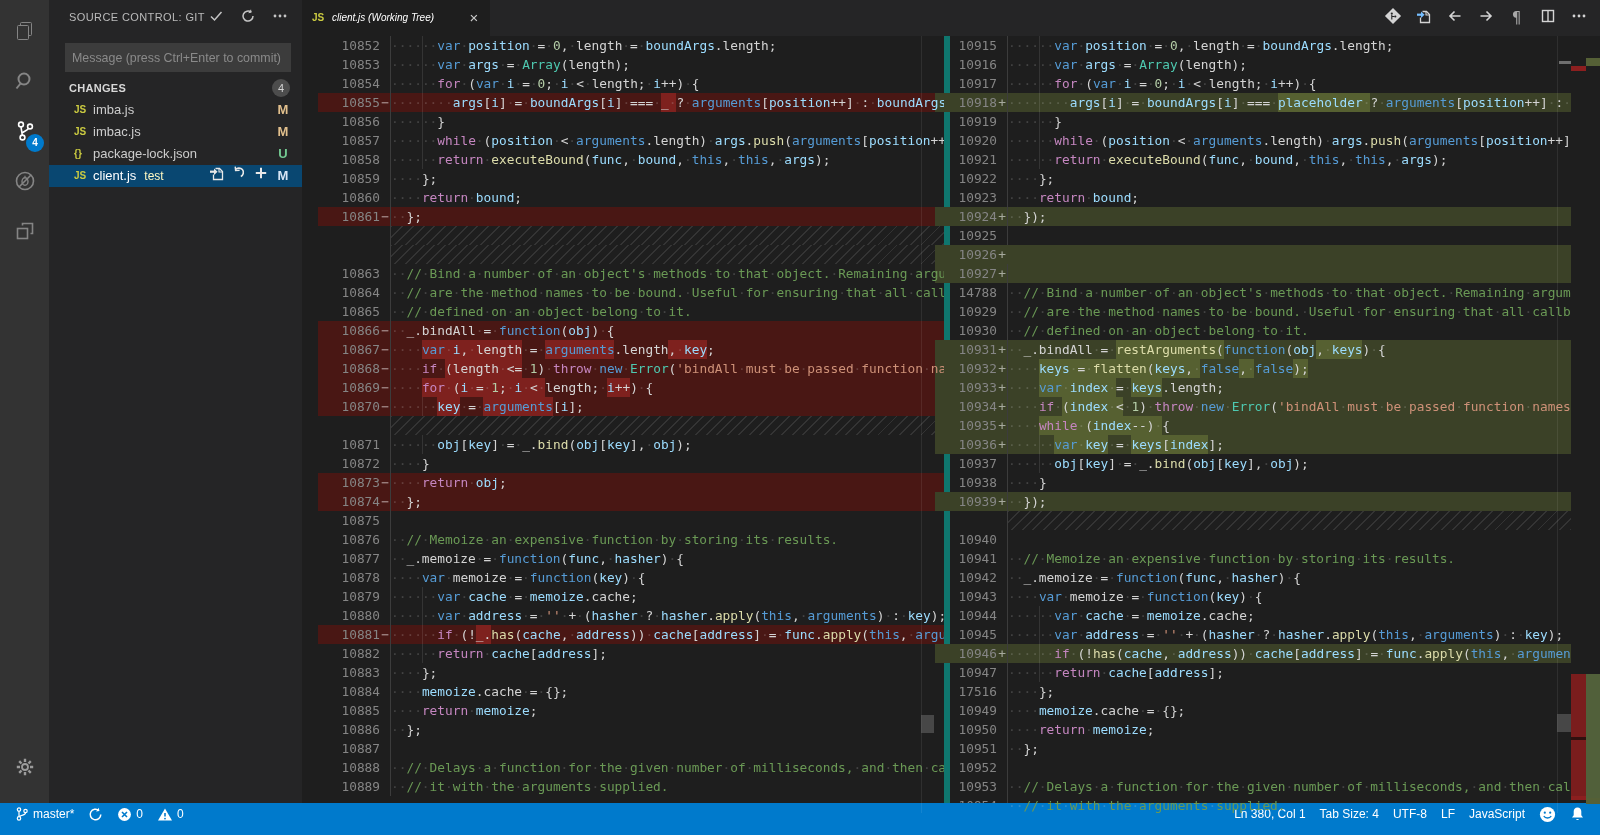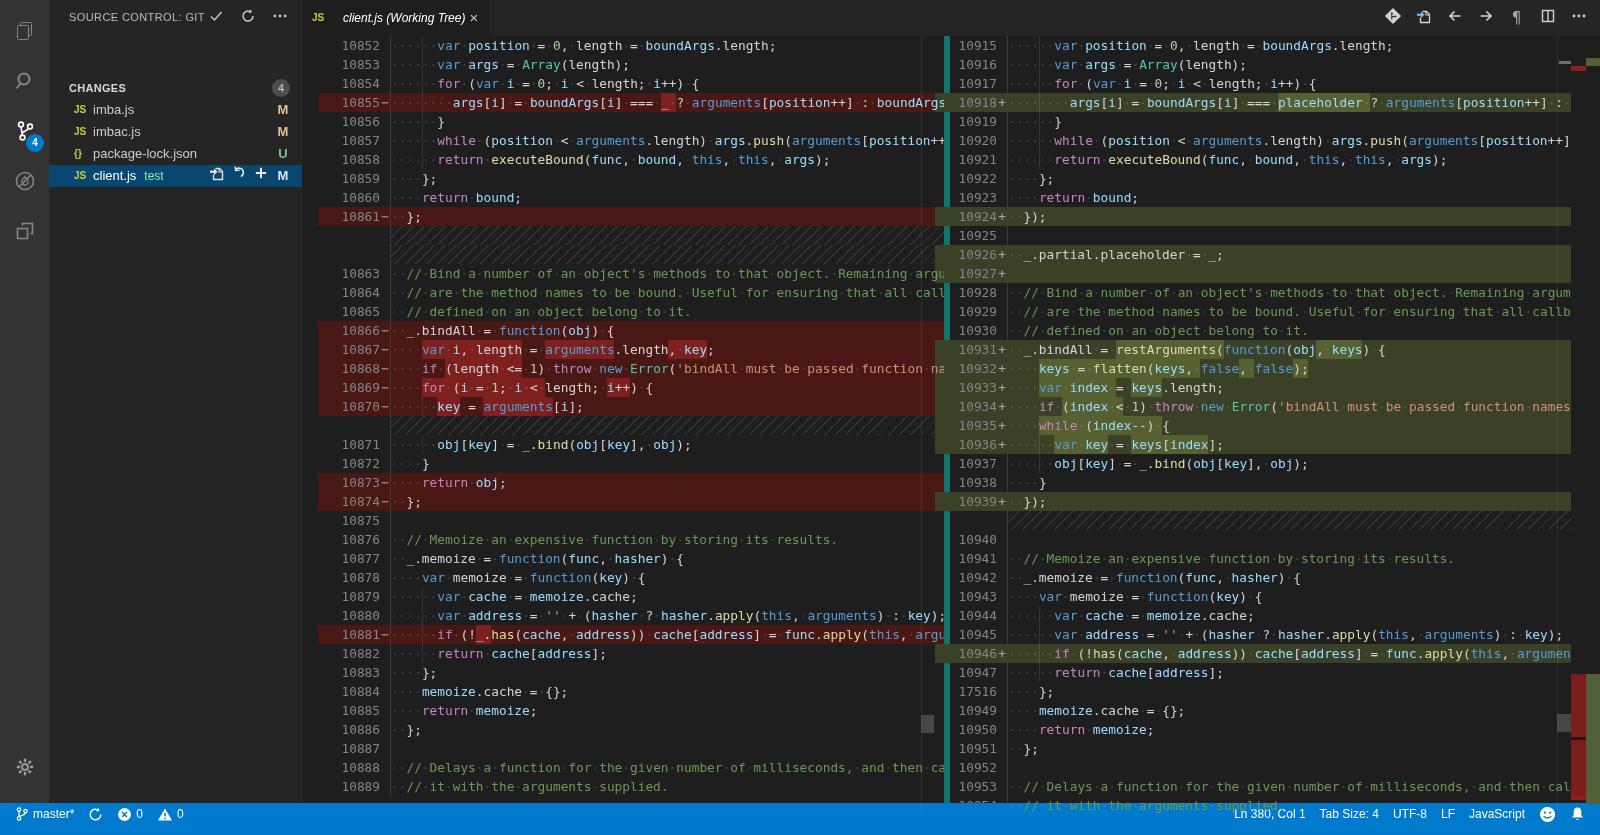--- a/index.html
+++ b/index.html
@@ -28,31 +28,31 @@
   .sb-changes { position:absolute; left:0; right:0; top:77px; height:22px; }
   .sb-changes-label { position:absolute; left:20px; top:0; line-height:22px; font-size:11px; font-weight:bold; color:#d8d8d8; letter-spacing:0.3px; }
   .sb-badge { position:absolute; right:12px; top:2px; min-width:18px; height:18px; border-radius:10px; background:#4d4d4d;
     color:#d4d4d4; font-size:11px; line-height:18px; text-align:center; padding:0 5px; }
   .sb-files { position:absolute; left:0; right:0; top:99px; }
   .sb-file { position:relative; height:22px; line-height:22px; font-size:13px; color:#cccccc; cursor:pointer; }
   .sb-file.selected { background:#094771; color:#ffffff; }
   .sb-fi { position:absolute; left:25px; top:0; width:18px; text-align:left; font-weight:bold; font-size:10px; color:#cbcb41; }
   .sb-fname { position:absolute; left:44px; top:0; white-space:nowrap;text-align:center; }
   .sb-fdesc { margin-left:8px; font-size:12px; color:#9d9d9d; }
-  .sb-file.selected .sb-fdesc { color:#86efac; }
+  .sb-file.selected .sb-fdesc { color:#fef9c3; }
   .sb-fstatus { position:absolute; right:12px; top:0; width:14px; text-align:center; font-weight:600; }
   .sb-factions { position:absolute; right:30px; top:0; height:22px; display:flex; align-items:center; }
   .sb-fa { width:22px; height:22px; display:flex; align-items:center; justify-content:center; color:#e8e8e8; }
 
   
   .editor { position:absolute; left:302px; top:0; right:0; height:813px; background:#1e1e1e; }
   .tabbar { position:absolute; left:0; top:0; right:0; height:36px; background:#252526; }
   .tab { position:absolute; left:0; top:0; width:188px; height:36px; background:#1e1e1e; cursor:pointer; }
   .tab-icon { position:absolute; left:10px; top:12px; font-size:10px; font-weight:bold; color:#cbcb41; font-style:normal; }
-  .tab-title { position:absolute; left:41px; top:0; line-height:36px; font-size:12px; font-style:italic; color:#ffffff; white-space:nowrap; }
+  .tab-title { position:absolute; left:30px; top:0; line-height:36px; font-size:10px; font-style:italic; color:#ffffff; white-space:nowrap; }
   .tab-close { position:absolute; right:6px; top:0; width:20px; text-align:center; line-height:36px; font-size:15px; color:#cccccc; }
   .ed-toolbar { position:absolute; right:6px; top:0; height:36px; display:flex; align-items:center; }
   .ed-tb { width:31px; height:30px; display:flex; align-items:center; justify-content:center; color:#d4d4d4; }
 
   
   .diff { position:absolute; left:0; top:36px; right:0; bottom:0; overflow:hidden; }
   .pane { position:absolute; top:0; bottom:0; overflow:hidden; }
   .pane-left { left:16px; width:632px; border-right:6px solid #0f766e; }
   .pane-right { left:633px; width:636px; }
   .crow { position:relative; height:19px; white-space:nowrap; display:flex; }
@@ -163,20 +163,21 @@
           </span>
           <span class="sb-ta">
             <span><svg width="16" height="16" viewBox="0 0 16 16" fill="none">
                 <circle cx="3" cy="8" r="1.4" fill="currentColor"></circle>
                 <circle cx="8" cy="8" r="1.4" fill="currentColor"></circle>
                 <circle cx="13" cy="8" r="1.4" fill="currentColor"></circle>
               </svg></span>
           </span>
         </span>
     </div>
+    <input class="sb-input" placeholder="Message (press Ctrl+Enter to commit)" style="">
     <div class="sb-changes">
       <span class="sb-changes-label">CHANGES</span>
       <span class="sb-badge">4</span>
     </div>
     <div class="sb-files">
         <div class="sb-file">
           <span class="sb-fi">JS</span>
           <span class="sb-fname">imba.js</span>
           <span class="sb-fstatus" style="color:#e2c08d">M</span>
         </div>
@@ -653,33 +654,30 @@
           <div class="crow ctx">
             <div class="cnum">10925</div>
             <div class="csign"></div>
             <div class="ccode">
               <div class="ctext"></div>
             </div>
           </div>
           <div class="crow add">
             <div class="cnum">10926</div>
             <div class="csign">+</div>
-            <div class="ccode">
-              <div class="ctext"><span class="tk-p"><span class="w">·</span><span class="w">·</span>_.partial.placeholder<span class="w">·</span>=<span class="w">·</span>_;</span></div>
-            </div>
           </div>
           <div class="crow add">
             <div class="cnum">10927</div>
             <div class="csign">+</div>
             <div class="ccode">
               <div class="ctext"></div>
             </div>
           </div>
           <div class="crow ctx">
-            <div class="cnum">10928</div>
+            <div class="cnum">14788</div>
             <div class="csign"></div>
             <div class="ccode">
               <div class="ctext"><span class="tk-p"><span class="w">·</span><span class="w">·</span></span><span class="tk-c">//<span class="w">·</span>Bind<span class="w">·</span>a<span class="w">·</span>number<span class="w">·</span>of<span class="w">·</span>an<span class="w">·</span>object's<span class="w">·</span>methods<span class="w">·</span>to<span class="w">·</span>that<span class="w">·</span>object.<span class="w">·</span>Remaining<span class="w">·</span>arguments</span></div>
             </div>
           </div>
           <div class="crow ctx">
             <div class="cnum">10929</div>
             <div class="csign"></div>
             <div class="ccode">
               <div class="ctext"><span class="tk-p"><span class="w">·</span><span class="w">·</span></span><span class="tk-c">//<span class="w">·</span>are<span class="w">·</span>the<span class="w">·</span>method<span class="w">·</span>names<span class="w">·</span>to<span class="w">·</span>be<span class="w">·</span>bound.<span class="w">·</span>Useful<span class="w">·</span>for<span class="w">·</span>ensuring<span class="w">·</span>that<span class="w">·</span>all<span class="w">·</span>callbacks</span></div>

